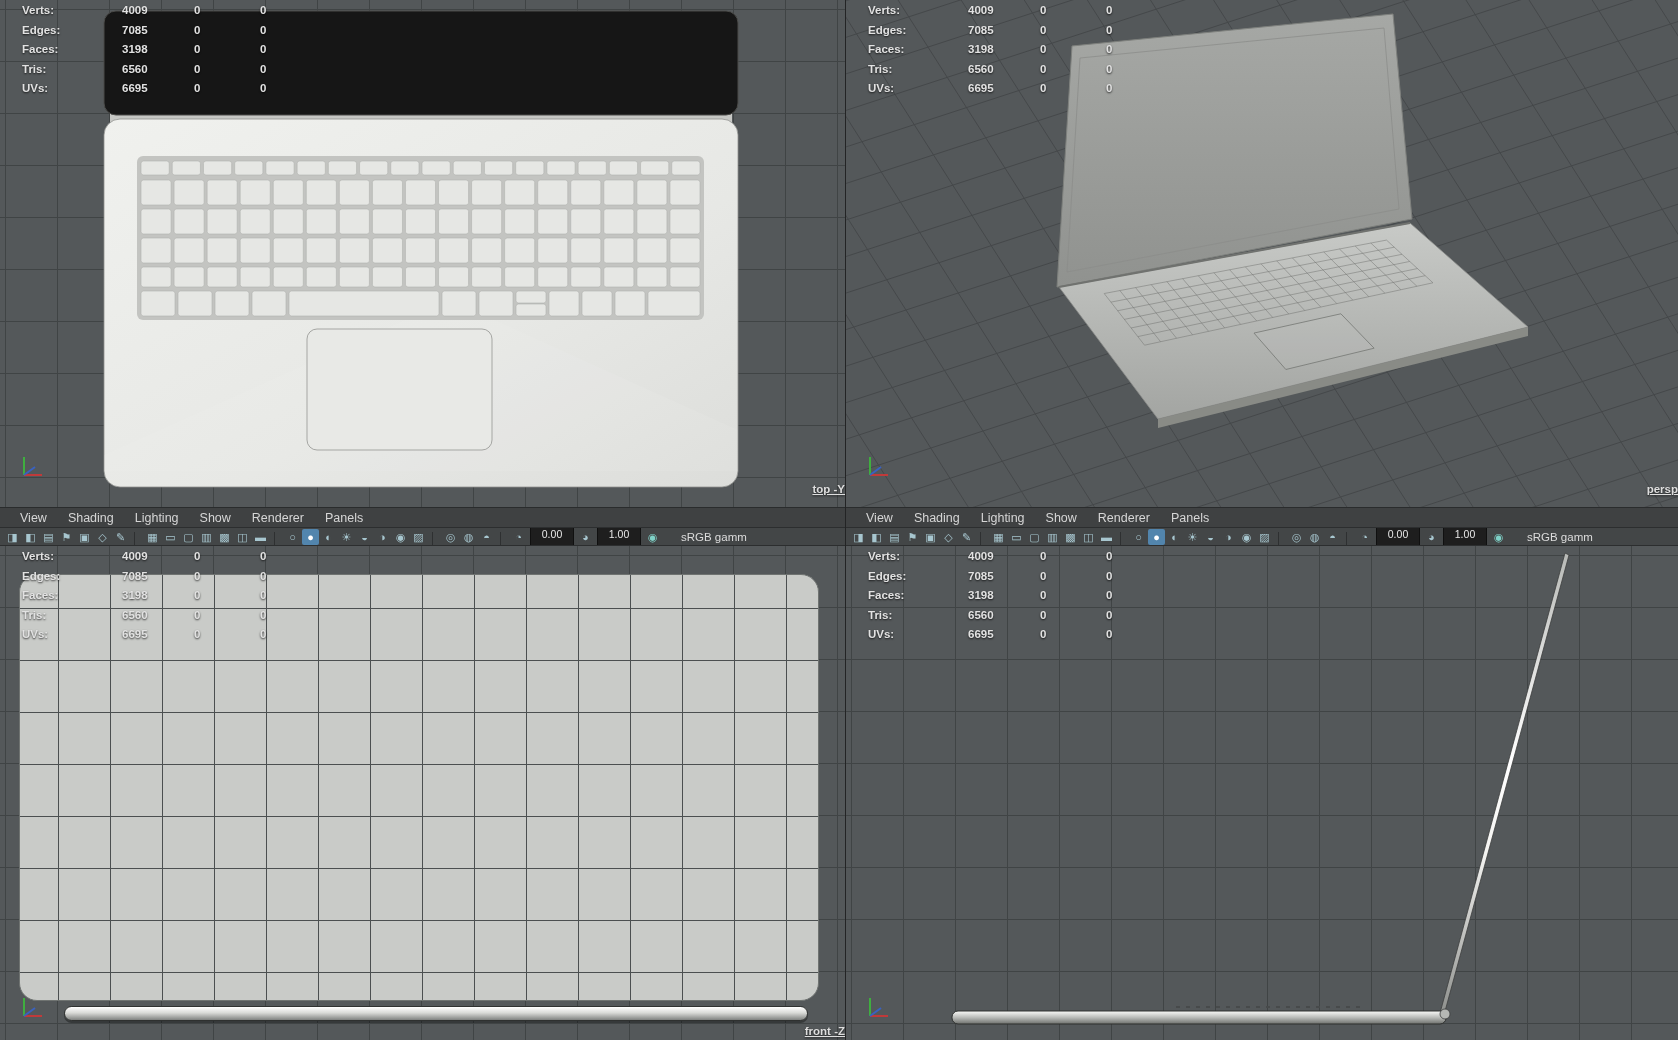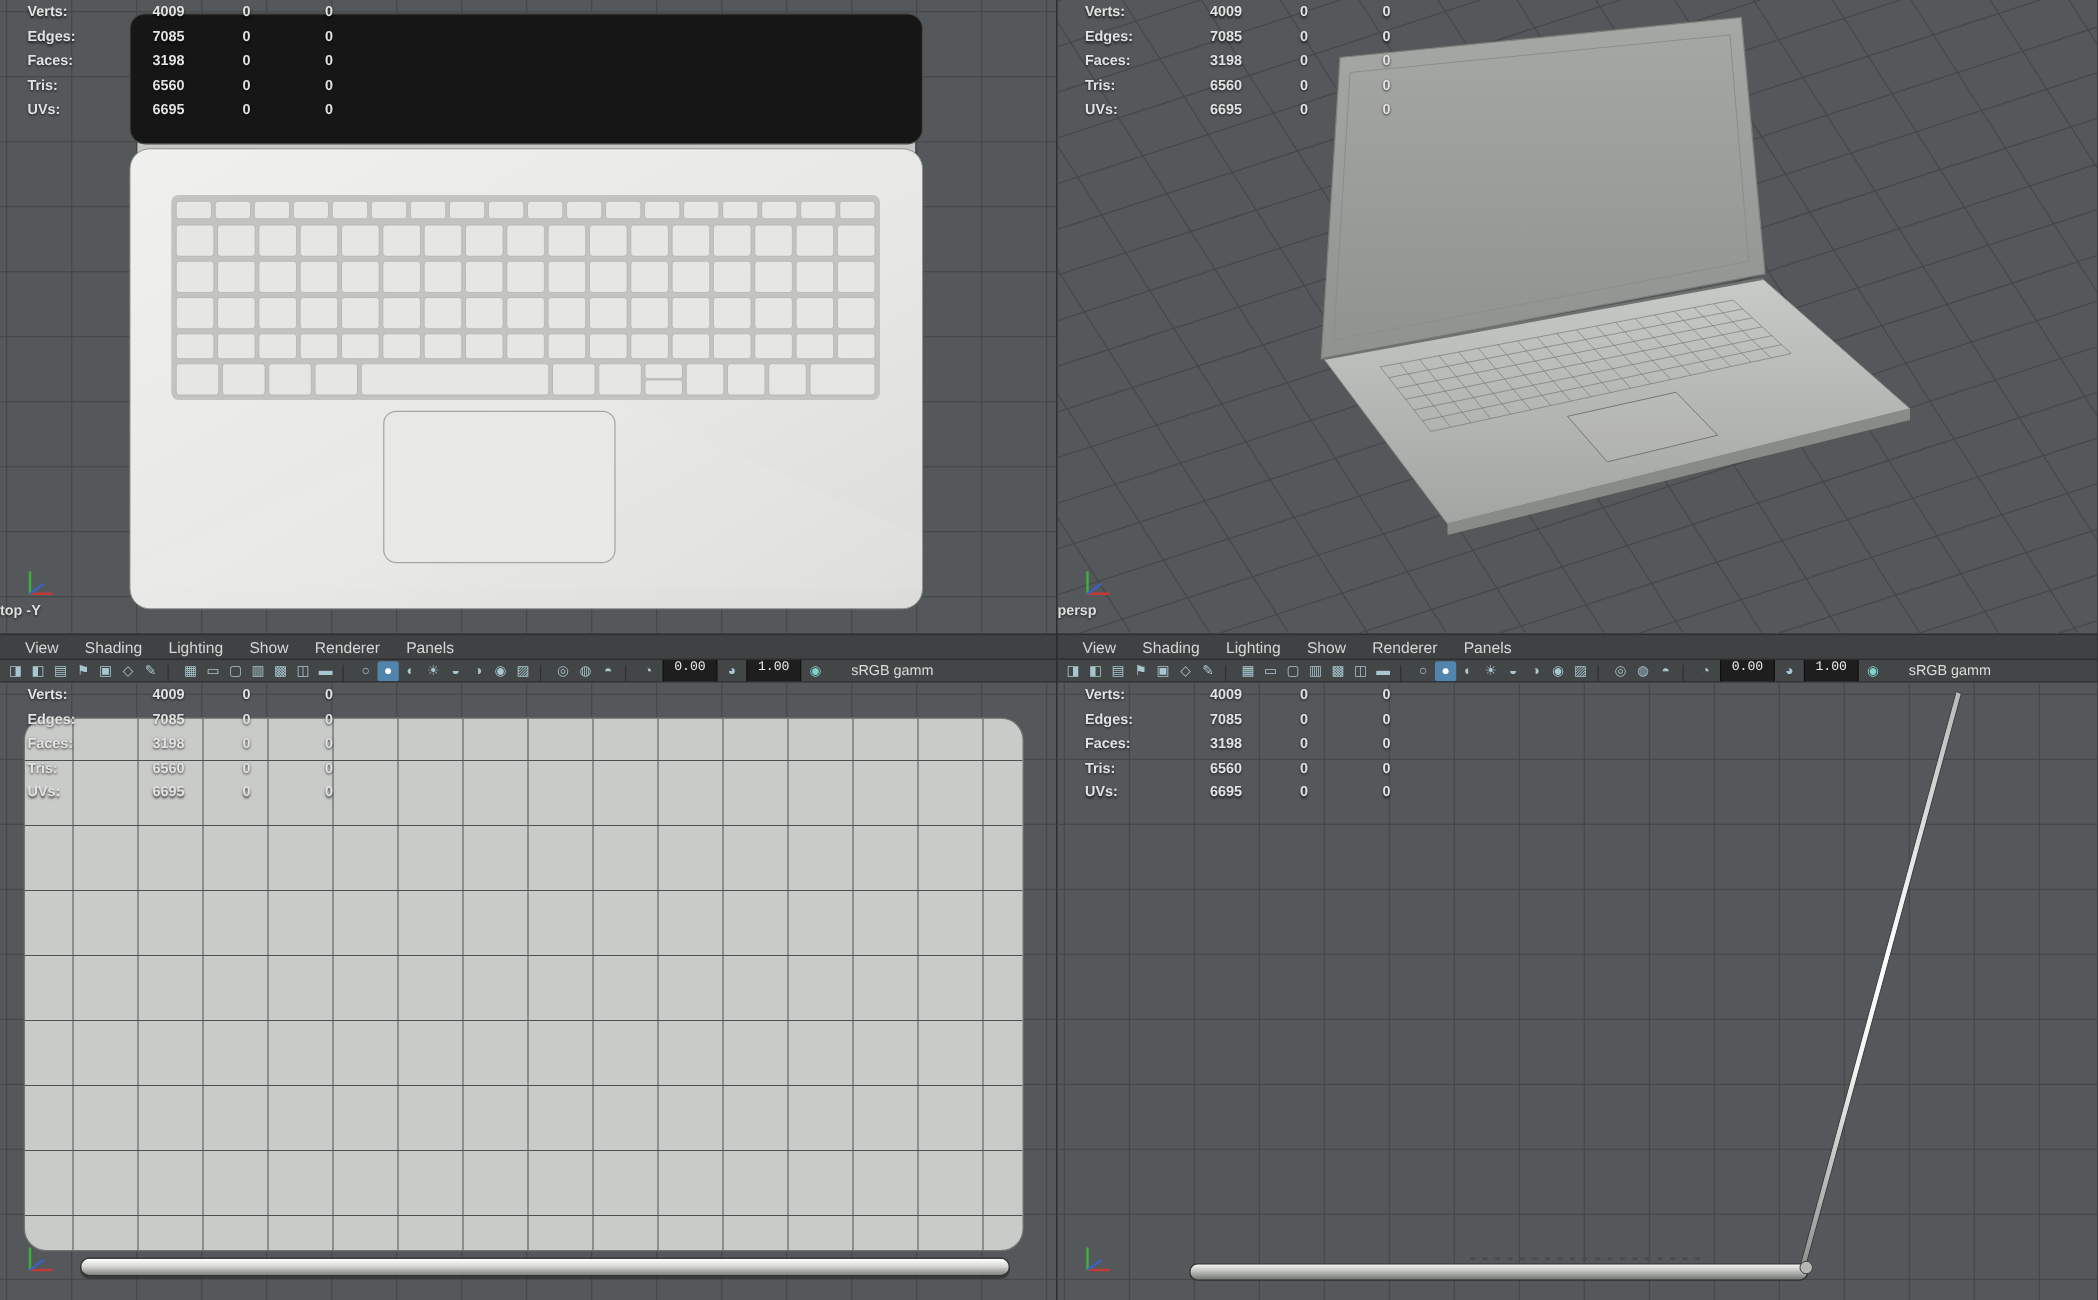--- a/index.html
+++ b/index.html
@@ -22,23 +22,23 @@
   
   .hud { position:absolute; left:22px; top:4px; z-index:6;
          font-size:11.5px; font-weight:bold; color:var(--hud-text,#e2e2e2);
          text-shadow:0 1px 2px rgba(0,0,0,.75); }
   .hud-row { position:relative; height:19.6px; }
   .hud-label { position:absolute; left:0; white-space:nowrap; }
   .hud-v1 { position:absolute; left:100px; }
   .hud-v2 { position:absolute; left:172px; }
   .hud-v3 { position:absolute; left:238px; }
 
-  .vp-label { position:absolute; left:0; width:100%; text-align:left; z-index:6;
+  .vp-label { position:absolute; left:0; width:100%; text-align:right; z-index:6;
               font-size:11.5px; font-weight:bold; color:#dedede;
-              text-shadow:0 1px 2px rgba(0,0,0,.7); pointer-events:none; }
+              text-shadow:0 1px 2px rgba(0,0,0,.7); pointer-events:none;text-decoration:underline; }
 
   .gizmo { position:absolute; left:14px; z-index:6; }
 
   
   .bottom-panel { position:absolute; }
   .menu-bar { height:20px; background:var(--panel-menu-bg,#3f4142);
               border-top:1px solid #2a2c2d; display:flex; align-items:center;
               padding-left:10px; }
   .menu-item { font-size:12.5px; color:#d6d6d6; padding:0 10px; cursor:default; }
   .tool-bar { height:19px; background:var(--toolbar-bg,#434647);
@@ -47,21 +47,21 @@
               overflow:hidden; white-space:nowrap; }
   .tb-repeat { display:flex; align-items:flex-end; gap:1px; }
   .tb-icon { display:inline-block; width:17px; height:16px; line-height:16px;
              text-align:center; font-size:11px; color:#a7c6cf; border-radius:2px; }
   .tb-icon.active { background:var(--active-tool-bg,#5285ad); color:#fff; }
   .tb-sep { display:inline-block; width:5px; height:13px;
             border-left:1px solid #2e3031; margin:0 4px; }
   .tb-field { display:inline-block; min-width:44px; height:28px; line-height:13px;
               background:var(--field-bg,#1e1e1e); border:1px solid #101010;
               border-radius:2px; color:#e8e8e8; font-size:10.5px;
-              text-align:center; padding:4px 4px; margin:0 2px;font-family:Liberation Mono, monospace; }
+              text-align:center; padding:4px 4px; margin:0 2px; }
   .tb-label { font-size:11.5px; color:#dcdcdc; margin-left:19px; }
   .tb-icon.vt { color:#7fd2c8; }
 
   
   .front-laptop {
     position:absolute; left:19px; top:28px; width:800px; height:427px; z-index:1;
     border-radius:18px; border:1px solid #6f7371;
     background-color:#c9cbc8;
     background-image:
       linear-gradient(to right, #4b4f50 1px, transparent 1px),
@@ -566,20 +566,21 @@
           <span class="hud-v2">0</span>
           <span class="hud-v3">0</span>
         </div>
         </div>
     </div>
     <svg class="gizmo" width="40" height="40" style="bottom:16px;">
       <line x1="10" y1="32" x2="10" y2="14" stroke="#3fae3f" stroke-width="2"></line>
       <line x1="10" y1="32" x2="28" y2="32" stroke="#c03a3a" stroke-width="2"></line>
       <line x1="10" y1="32" x2="21" y2="24" stroke="#3a62c0" stroke-width="2"></line>
     </svg>
+    <div class="vp-label" style="bottom:3px;">front -Z</div>
   </div>
 </div>
 
 <div class="bottom-panel" style="left:846px; top:507px; width:832px; height:533px;">
   <div class="menu-bar">
     <div class="tb-repeat">
 
     <span class="menu-item">View</span>
         <span class="menu-item">Shading</span>
         <span class="menu-item">Lighting</span>

